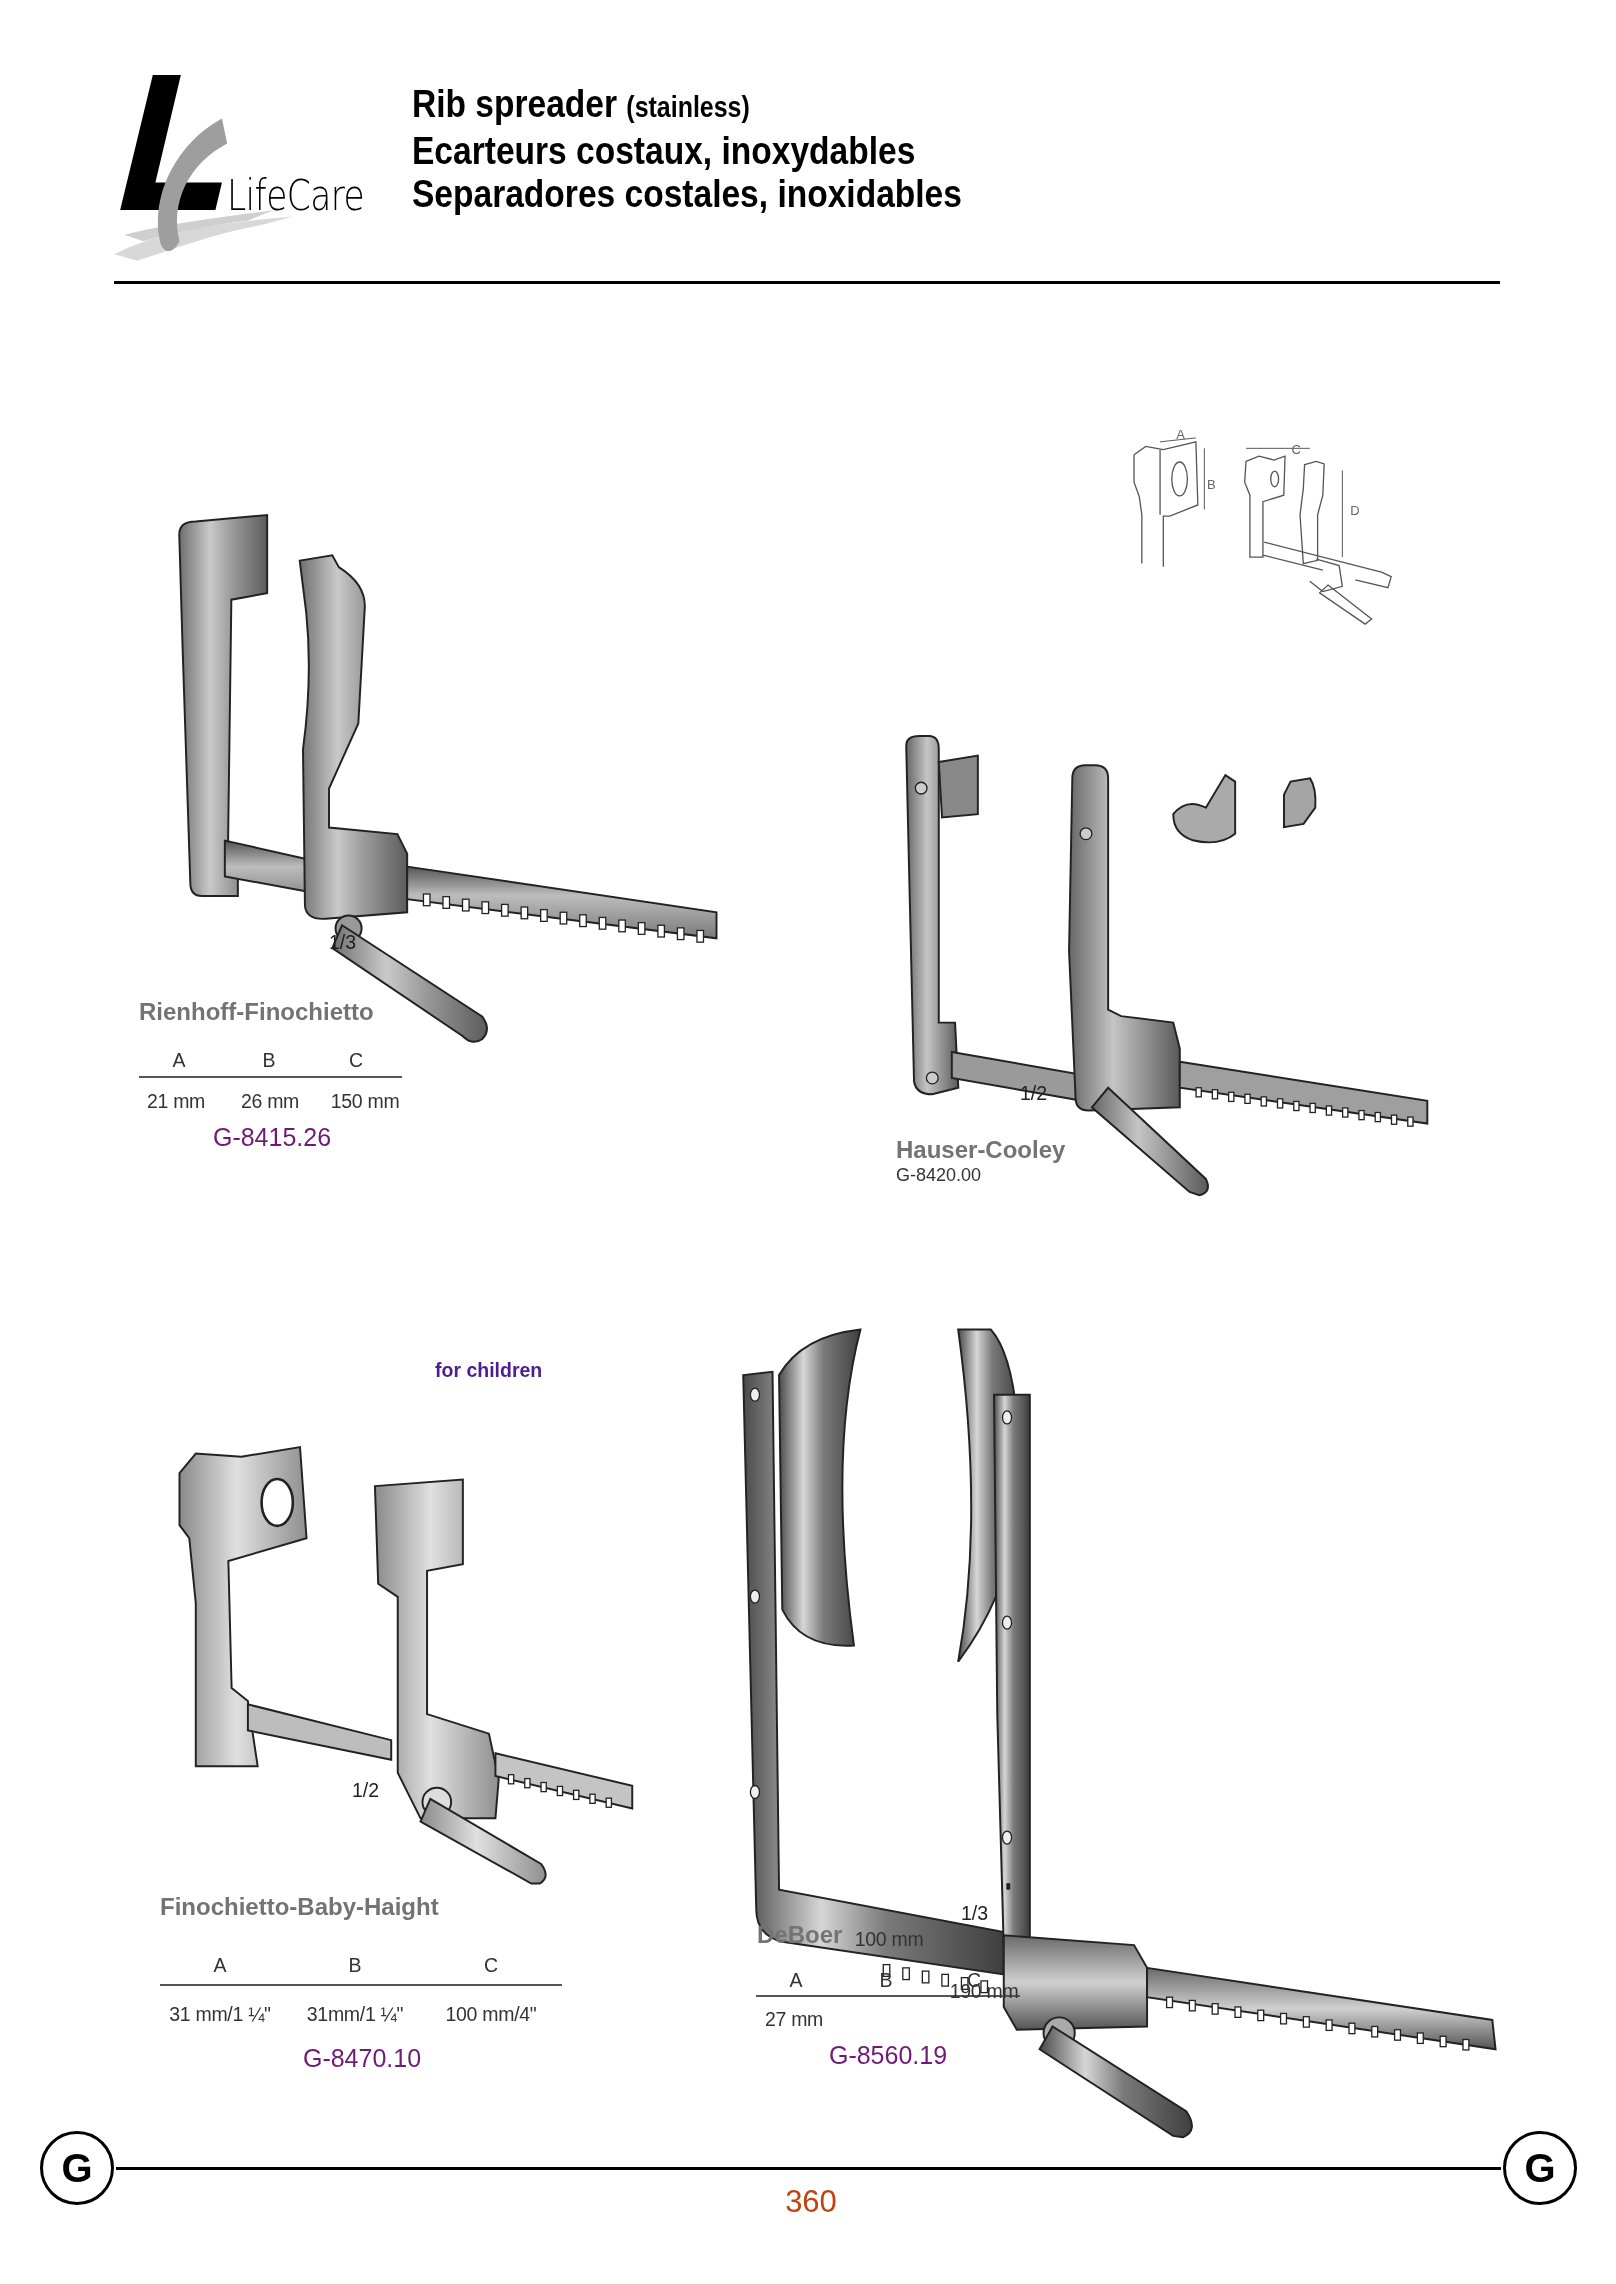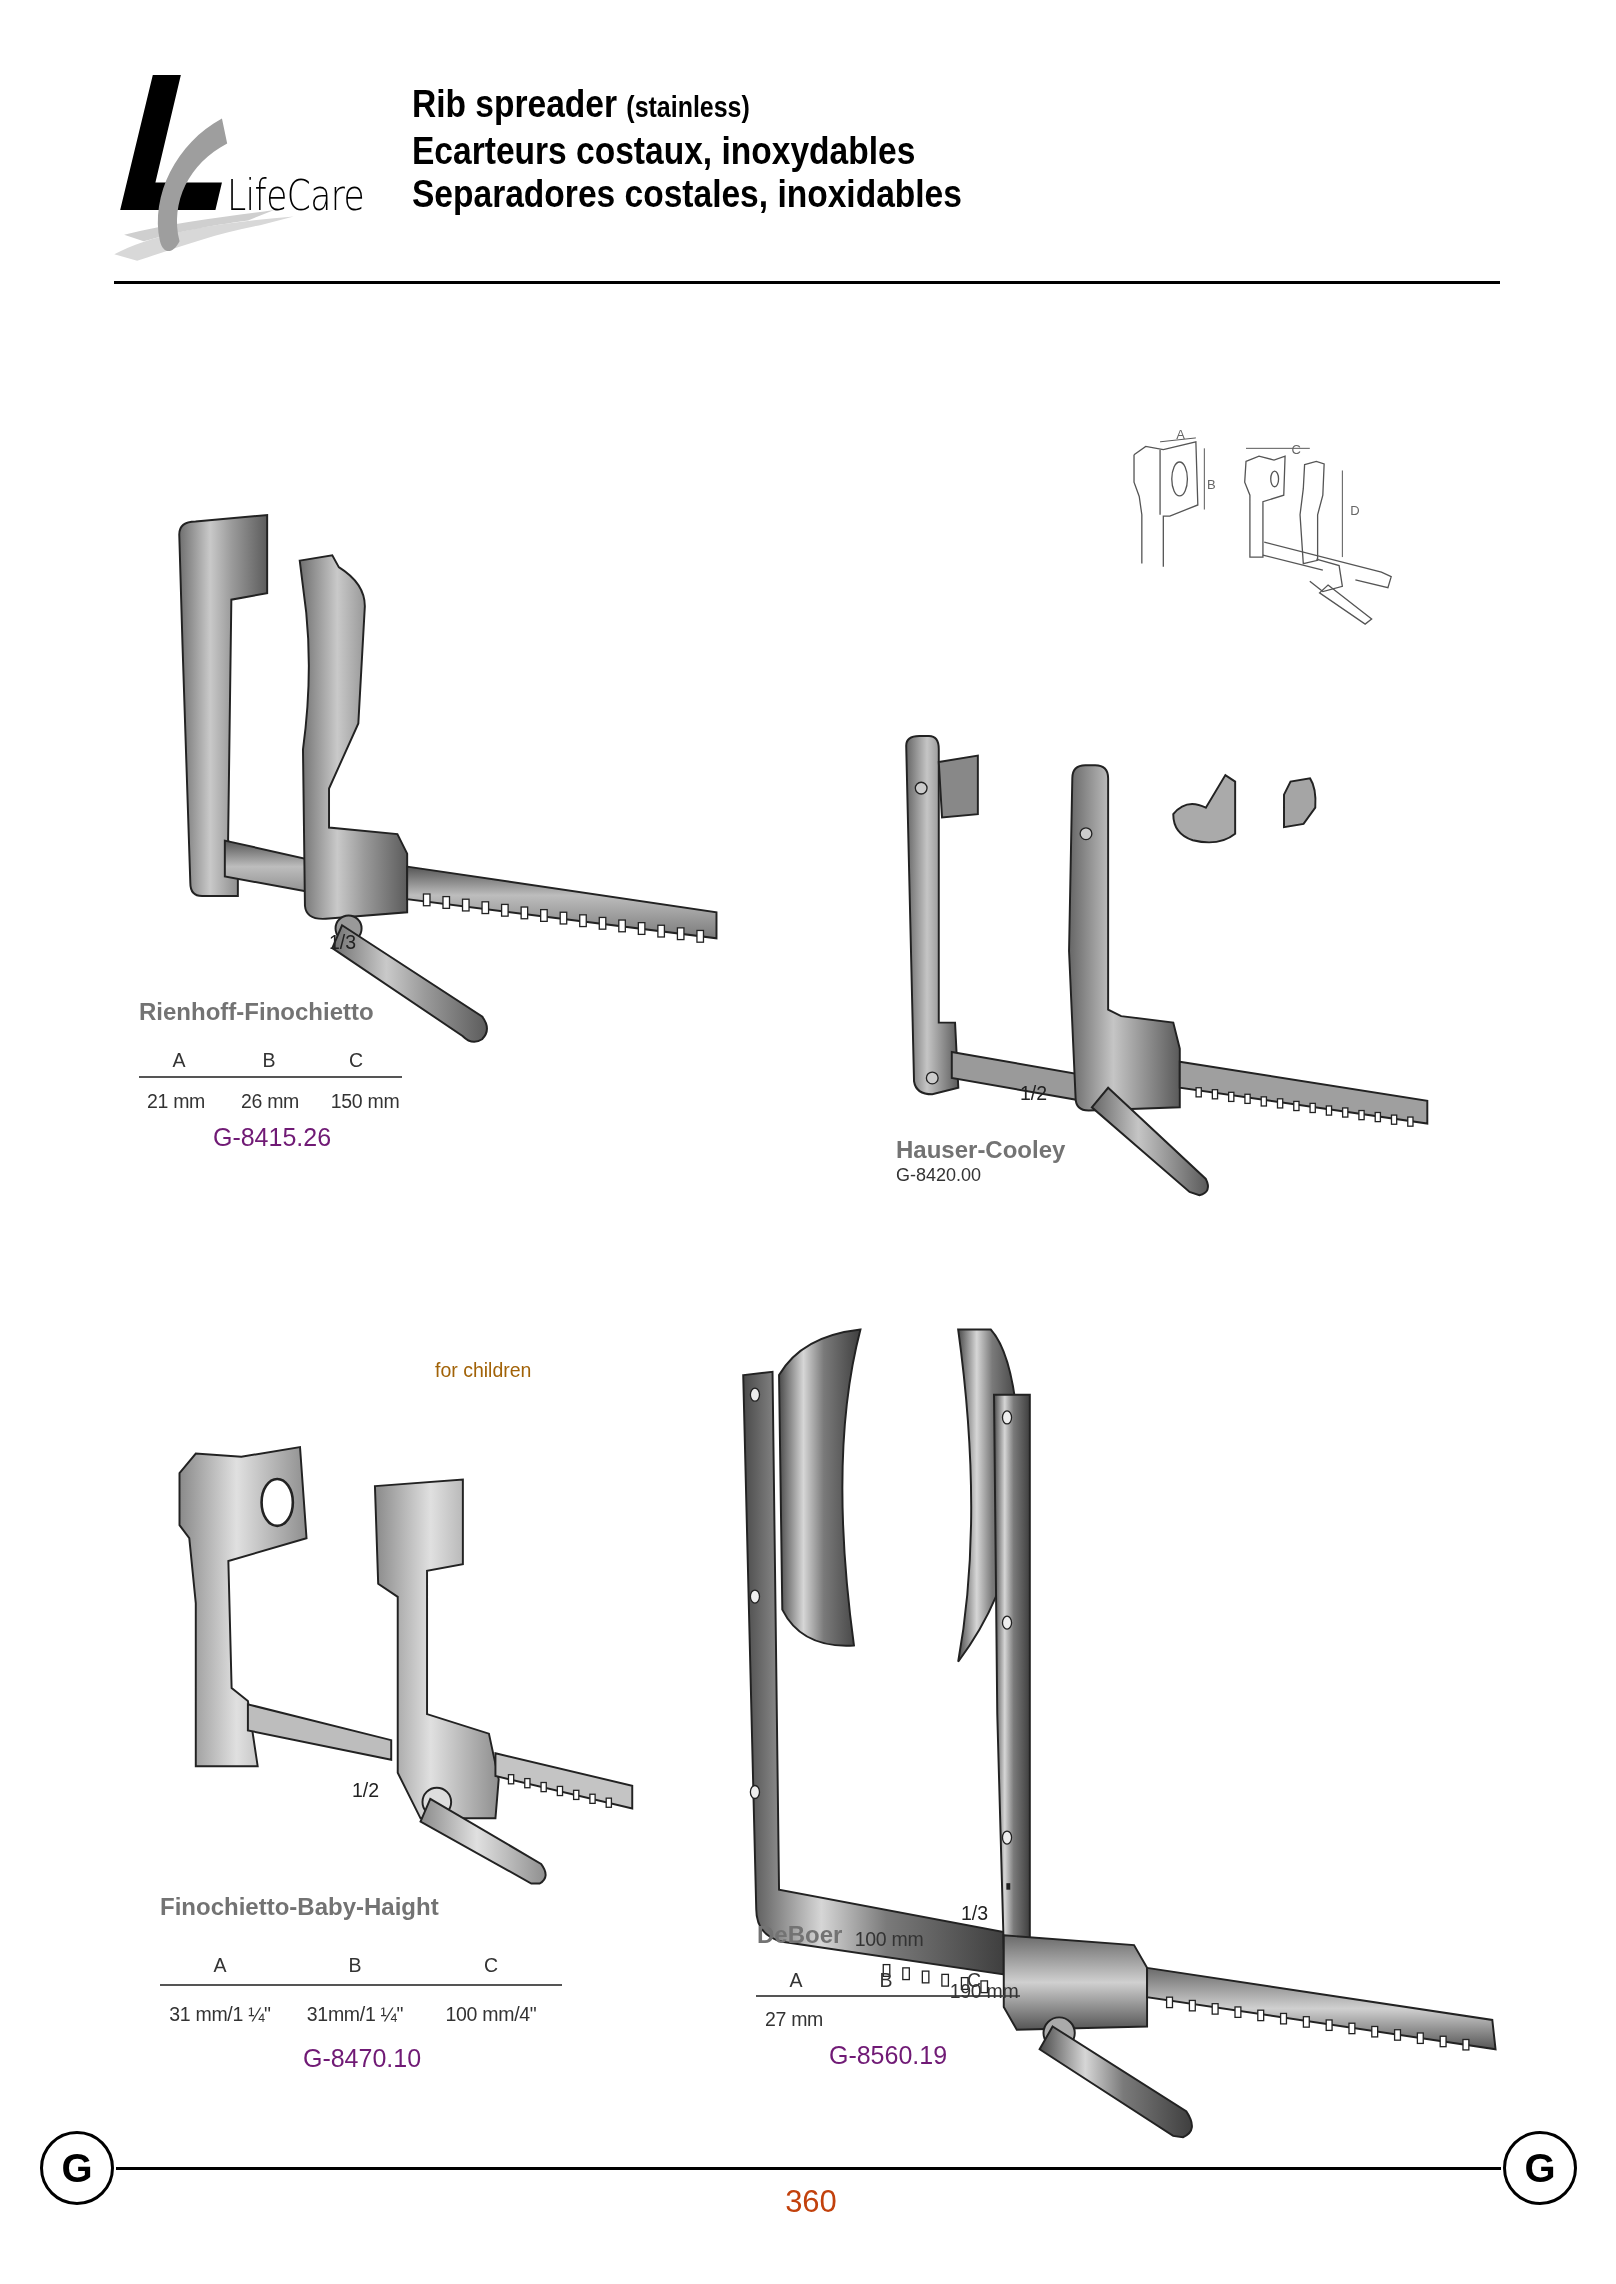--- a/index.html
+++ b/index.html
@@ -16,21 +16,21 @@
   .rule-top { left:114px; top:281px; width:1386px; height:3.3px; background:#000; }
 
   
   .pname { font-weight:bold; font-size:24px; color:#737373; white-space:nowrap; }
   .spec { font-size:19.5px; color:#333; white-space:nowrap; transform:translateX(-50%); }
   .spec-val { font-size:19.5px; color:#333; white-space:nowrap; transform:translateX(-50%); letter-spacing:-0.3px; }
   .spec-line { height:2px; background:#555; }
   .code { font-size:25px; color:#701a75; white-space:nowrap; transform:translateX(-50%); }
   .code-left { font-size:18px; color:#333; white-space:nowrap; }
   .scale { font-size:19.5px; color:#222; white-space:nowrap; }
-  .note { font-size:19.5px; color:#a16207; white-space:nowrap; }
+  .note { font-size:19.5px; color:#4c1d95; white-space:nowrap;font-weight:bold; }
 
   
   .rule-bottom { left:116px; top:2167px; width:1385px; height:3.3px; background:#000; }
   .gcircle { width:74px; height:74px; border:3.3px solid #000; border-radius:50%;
              background:#fff; display:flex; align-items:center; justify-content:center;
              font-weight:bold; font-size:40px; color:#000; box-sizing:border-box; }
   .pagenum { left:811px; top:2184px; font-size:31px; color:#c2410c; transform:translateX(-50%); }
 
   svg { position:absolute; overflow:visible; }
 </style>

